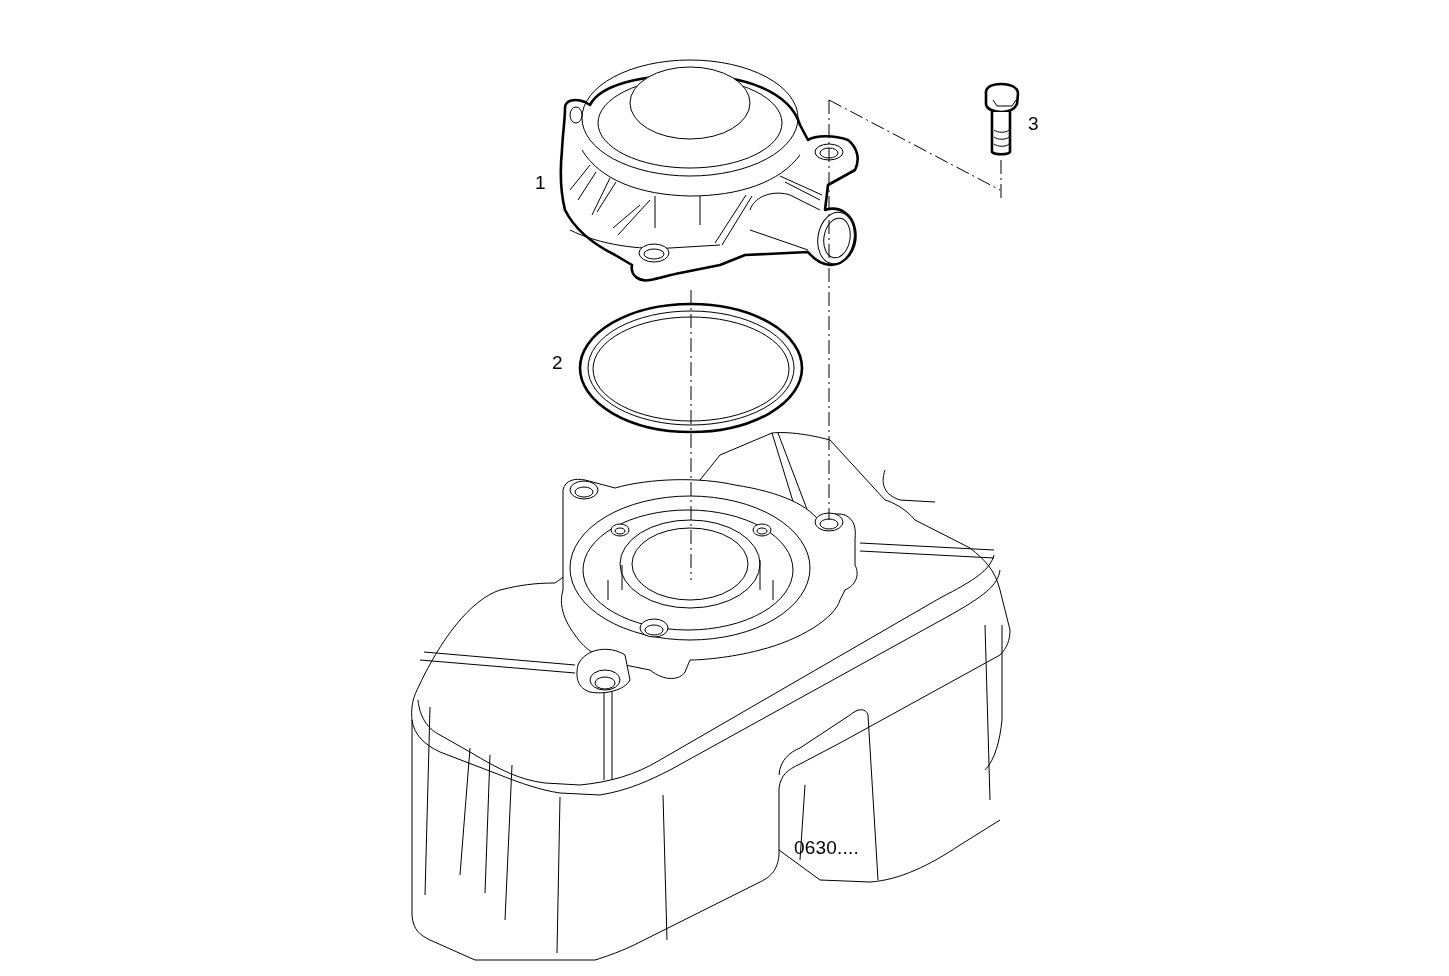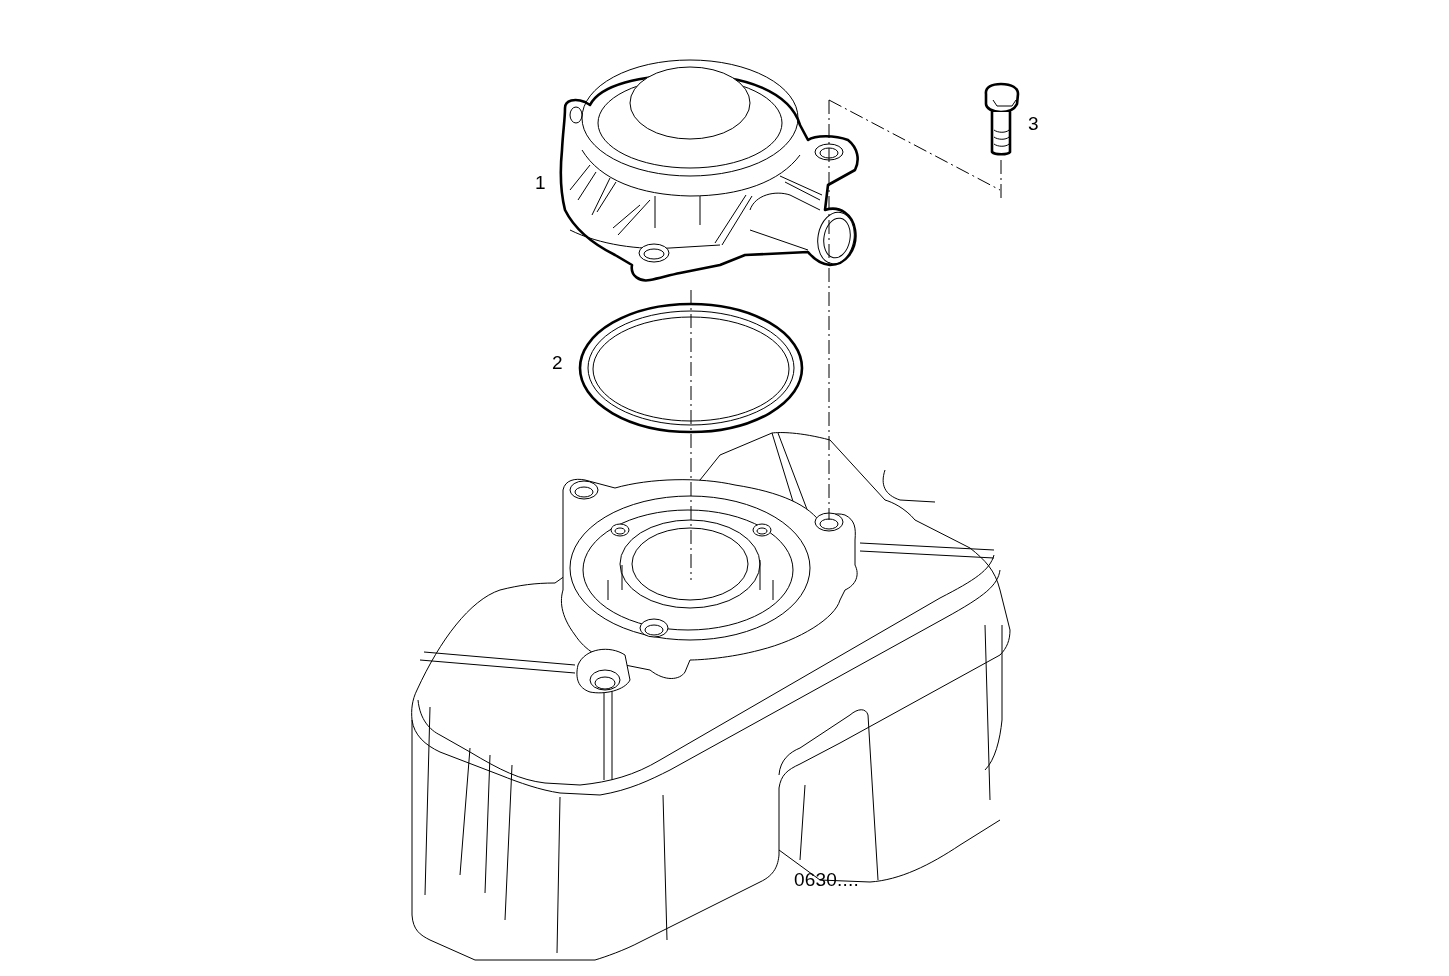--- a/index.html
+++ b/index.html
@@ -183,13 +183,13 @@
     <path class="dash" d="M 691 290 L 691 580"></path>
     <path class="dash" d="M 829 100 L 829 520"></path>
     <path class="dash" d="M 829 100 L 1000 190"></path>
     <path class="dash" d="M 1001 160 L 1001 198"></path>
   </g>
 </svg>
 
 <div class="callout" style="left:535px; top:173px;">1</div>
 <div class="callout" style="left:552px; top:353px;">2</div>
 <div class="callout" style="left:1028px; top:114px;">3</div>
-<div class="drawing-code" style="left:794px; top:870px;text-align:center;">0630....</div>
+<div class="drawing-code" style="left:794px; top:838px;text-align:center;">0630....</div>
 
 </body></html>

